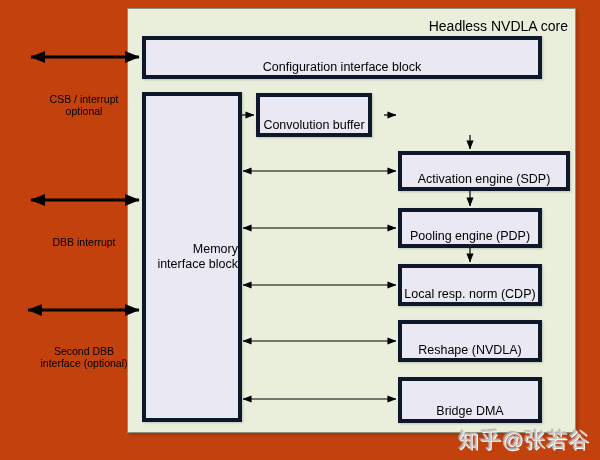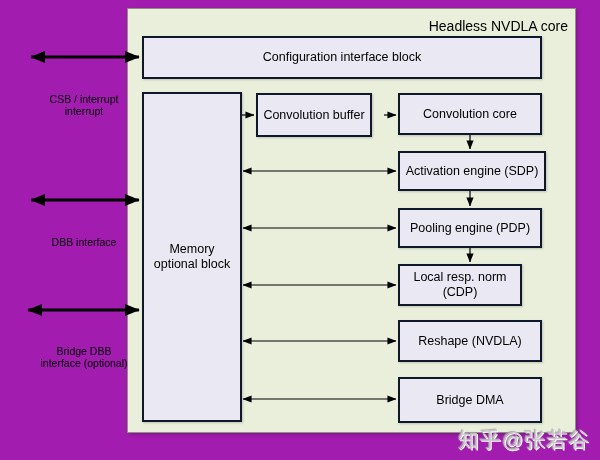--- a/index.html
+++ b/index.html
@@ -5,21 +5,21 @@
   html, body {
     margin: 0;
     padding: 0;
     background: #ffffff;
     font-family: "Liberation Sans", sans-serif;
   }
   .canvas {
     position: relative;
     width: 600px;
     height: 460px;
-    background: #a21caf;
+    background: #c2410c;
     overflow: hidden;
   }
   .outer-box {
     position: absolute;
     left: 127px;
     top: 8px;
     width: 449px;
     height: 425px;
     background: #e9efdb;
     border: 1px solid #8c9280;
@@ -31,39 +31,39 @@
     position: absolute;
     top: 9px;
     right: 7px;
     font-size: 14px;
     color: #000000;
     white-space: nowrap;
   }
   .box {
     position: absolute;
     background: #eae9f3;
-    border: 2px solid #0f172a;
+    border: 4px solid #0f172a;
     box-shadow: 1px 1px 2px rgba(0,0,0,0.18);
     box-sizing: border-box;
     display: flex;
-    align-items: center;
+    align-items: flex-end;
     justify-content: center;
     text-align: center;
     font-size: 12.5px;
     color: #000000;
     z-index: 2;
     line-height: 15px;
   }
   .box-config  { left: 142px; top: 36px;  width: 400px; height: 43px; }
   .box-memory  { left: 142px; top: 92px;  width: 100px; height: 330px; flex-direction: column; }
   .box-convbuf { left: 256px; top: 93px;  width: 116px; height: 44px; }
   .box-convcore{ left: 398px; top: 93px;  width: 144px; height: 42px; }
-  .box-sdp     { left: 398px; top: 151px; width: 148px; height: 40px; }
+  .box-sdp     { left: 398px; top: 151px; width: 172px; height: 40px; }
   .box-pdp     { left: 398px; top: 208px; width: 144px; height: 40px; }
-  .box-cdp     { left: 398px; top: 264px; width: 124px; height: 42px; }
+  .box-cdp     { left: 398px; top: 264px; width: 144px; height: 42px; }
   .box-rubik   { left: 398px; top: 320px; width: 144px; height: 42px; }
   .box-bdma    { left: 398px; top: 377px; width: 144px; height: 46px; }
   .arrows-svg {
     position: absolute;
     left: 0; top: 0;
     width: 600px; height: 460px;
     z-index: 3;
     pointer-events: none;
   }
   .ext-label {
@@ -99,30 +99,27 @@
   <div class="outer-box">
     <div class="outer-title">Headless NVDLA core</div>
   </div>
 
   <div class="box box-config">
     <span>Configuration interface block</span>
   </div>
 
   <div class="box box-memory">
     <span>Memory</span>
-    <span>optional block</span>
+    <span>interface block</span>
   </div>
 
   <div class="box box-convbuf">
     <span>Convolution buffer</span>
   </div>
 
-  <div class="box box-convcore">
-    <span>Convolution core</span>
-  </div>
 
   <div class="box box-sdp">
     <span>Activation engine (SDP)</span>
   </div>
 
   <div class="box box-pdp">
     <span>Pooling engine (PDP)</span>
   </div>
 
   <div class="box box-cdp">
@@ -132,27 +129,27 @@
   <div class="box box-rubik">
     <span>Reshape (NVDLA)</span>
   </div>
 
   <div class="box box-bdma">
     <span>Bridge DMA</span>
   </div>
 
   <div class="ext-label label-csb">
     <span>CSB / interrupt</span>
-    <span>interrupt</span>
+    <span>optional</span>
   </div>
   <div class="ext-label label-dbb">
-    <span>DBB interface</span>
+    <span>DBB interrupt</span>
   </div>
   <div class="ext-label label-dbb2">
-    <span>Bridge DBB</span>
+    <span>Second DBB</span>
     <span>interface (optional)</span>
   </div>
 
   <svg class="arrows-svg" viewBox="0 0 600 460" xmlns="http://www.w3.org/2000/svg">
     <defs>
       <marker id="ahSmall" viewBox="0 0 10 8" refX="9.5" refY="4" markerWidth="9" markerHeight="7.2" markerUnits="userSpaceOnUse" orient="auto-start-reverse">
         <path d="M0,0 L10,4 L0,8 Z" fill="#000000"></path>
       </marker>
       <marker id="ahBig" viewBox="0 0 10 8" refX="9.5" refY="4" markerWidth="15" markerHeight="12" markerUnits="userSpaceOnUse" orient="auto-start-reverse">
         <path d="M0,0 L10,4 L0,8 Z" fill="#000000"></path>

